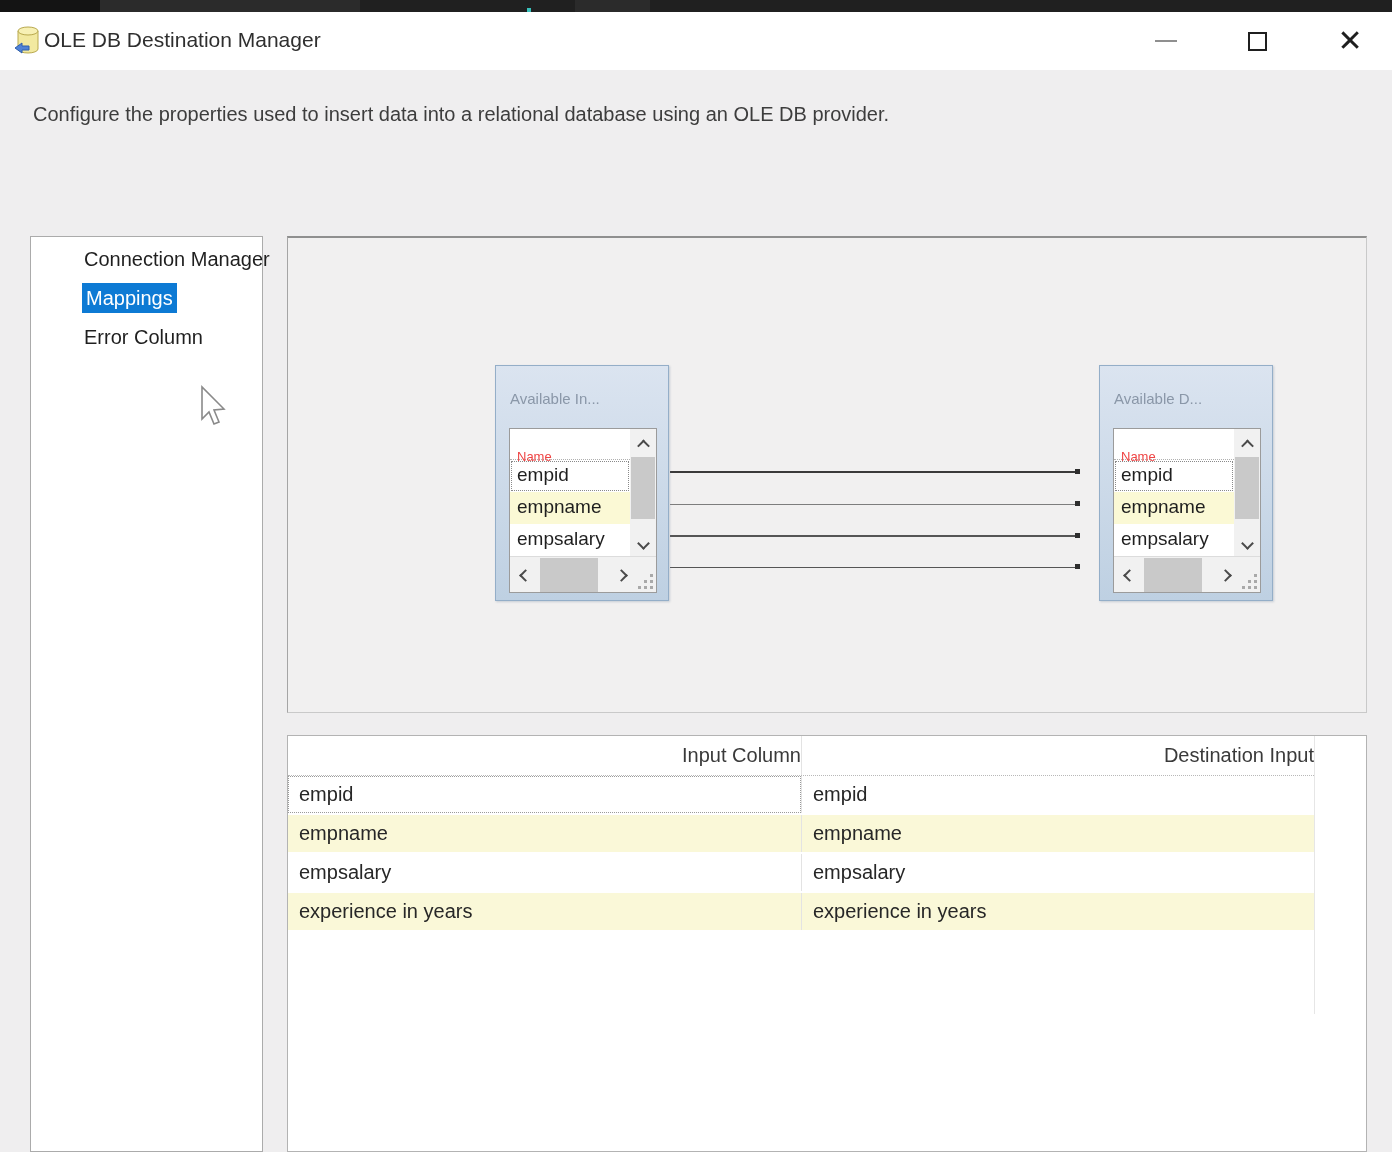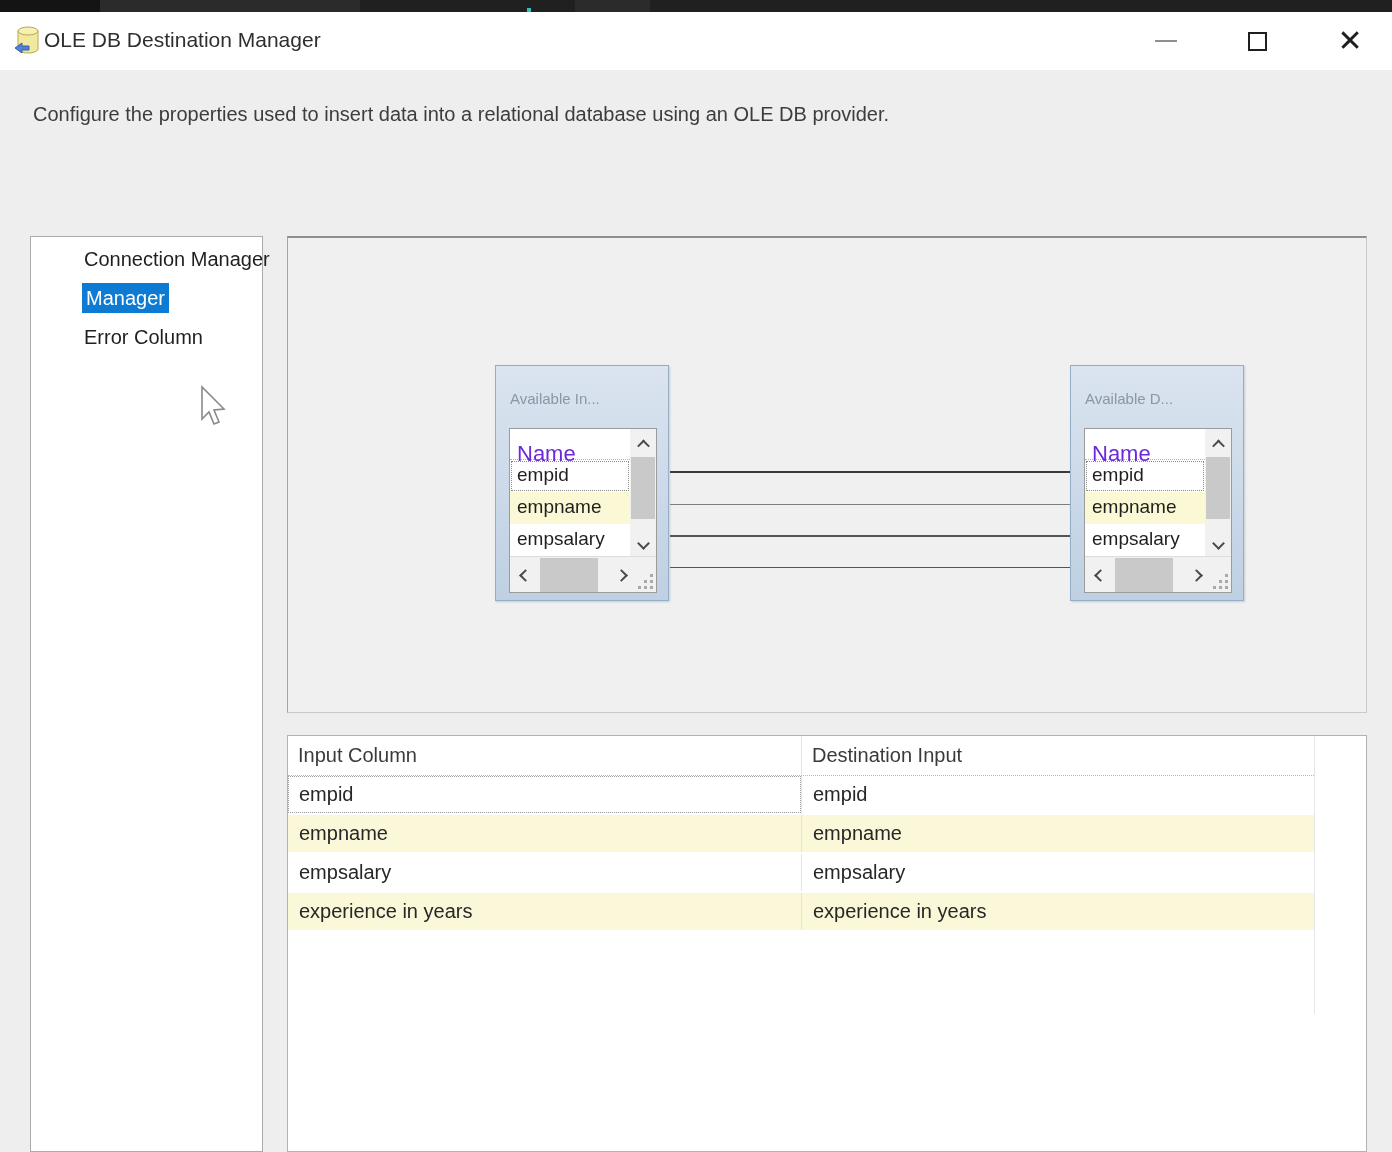--- a/index.html
+++ b/index.html
@@ -35,25 +35,25 @@
   .side-item.selected .lbl { background:#0d7ad4; color:#ffffff; padding:2px 4px; }
 
   
   .map-panel { position:absolute; left:287px; top:236px; width:1080px; height:477px; background:#f1f0f0;
                border:1px solid #c9c9c9; border-top:2px solid #8f8f8f; border-left:1px solid #a5a5a5; }
 
   
   .map-box { position:absolute; width:174px; height:236px; background:linear-gradient(#dbe4f0,#bed0e2);
              border:1px solid #94aec8; box-shadow:1px 1px 2px rgba(120,140,160,0.35); }
   .box-src { left:207px; top:127px; }
-  .box-dst { left:782px; top:127px; }
+  .box-dst { left:811px; top:127px; }
   .box-title { position:absolute; left:14px; top:24px; width:150px; font-size:15px; color:#8a97a8; white-space:nowrap; overflow:hidden; }
   .listbox { position:absolute; left:13px; top:62px; width:148px; height:165px; background:#ffffff; border:1px solid #9b9b9b; }
   .lb-grid { position:absolute; left:0; top:0; width:120px; }
-  .lb-header { height:31px; font-size:22px; color:#6d28d9; padding:12px 0 0 7px; border-bottom:1px dotted #b0b0b0; background:#fff; }
+  .lb-header { height:31px; font-size:13px; color:#ef4444; padding:20px 0 0 7px; border-bottom:1px dotted #b0b0b0; background:#fff; }
   .lb-row { height:32px; font-size:19px; color:#1f1f1f; padding:4px 0 0 7px; white-space:nowrap; overflow:hidden; background:#fff; }
   .lb-row.focused { outline:1px dotted #8a8a8a; outline-offset:-2px; }
   .lb-row.hl { background:#fbf9d5; }
   .vscroll { position:absolute; right:0; top:0; width:26px; height:127px; background:#f1f1f1; }
   .vs-btn { position:absolute; left:0; width:26px; height:26px; display:flex; align-items:center; justify-content:center; }
   .vs-up { top:2px; } .vs-down { bottom:0; }
   .vs-thumb { position:absolute; left:1px; top:28px; width:24px; height:62px; background:#c9c9c9; }
   .hscroll { position:absolute; left:0; bottom:0; width:146px; height:36px; background:#f1f1f1; border-top:1px solid #dcdcdc; }
   .hs-btn { position:absolute; top:0; width:30px; height:36px; display:flex; align-items:center; justify-content:center; }
   .hs-left { left:0; } .hs-right { left:96px; }
@@ -73,21 +73,21 @@
   .conn { position:absolute; left:382px; width:409px; height:0; }
   .conn .dot { position:absolute; right:-1px; top:-4px; width:5px; height:5px; background:#2e2e2e; }
   .conn1 { top:233px; border-top:2px solid #3a3a3a; }
   .conn2 { top:266px; border-top:1px solid #7d7d7d; }
   .conn3 { top:297px; border-top:2px solid #555555; }
   .conn4 { top:329px; border-top:1px solid #555555; }
 
   
   .table-panel { position:absolute; left:287px; top:735px; width:1080px; height:417px; background:#ffffff; border:1px solid #b3b3b3; }
   .tbl { position:absolute; left:0; top:0; width:1026px; }
-  .tbl-header { display:flex; height:40px; border-bottom:1px dotted #b8b8b8; }
+  .tbl-header { display:flex; height:40px; border-bottom:1px dotted #b8b8b8;text-align:right; }
   .tbl-header .cell { font-size:20px; color:#3a3a3a; padding:8px 0 0 10px; }
   .tbl-row { display:flex; height:39px; border-bottom:2px solid #ffffff; }
   .tbl-row .cell { font-size:20px; color:#272727; padding:7px 0 0 11px; background:#fff; }
   .tbl-row.hl .cell { background:#faf8d8; }
   .cell.c1 { width:513px; } .cell.c2 { width:513px; border-left:1px solid #e3e3e3; }
   .tbl-row.focused .c1 { outline:1px dotted #9a9a9a; outline-offset:-1px; }
   .tbl-grid-right { position:absolute; left:1026px; top:0; height:278px; border-left:1px solid #e6e6e6; }
 
   
   .cursor { position:absolute; left:196px; top:383px; pointer-events:none; }
@@ -119,21 +119,21 @@
       </div>
     <div class="win-btn btn-close">
         <div class="close-glyph">✕</div>
       </div>
   </div>
 
   <div class="description">Configure the properties used to insert data into a relational database using an OLE DB provider.</div>
 
   <div class="sidebar">
     <div class="side-item"><span class="lbl">Connection Manager</span></div>
-    <div class="side-item selected"><span class="lbl">Manager</span></div>
+    <div class="side-item selected"><span class="lbl">Mappings</span></div>
     <div class="side-item"><span class="lbl">Error Column</span></div>
   </div>
 
   <div class="map-panel">
 
     <div class="conn conn1">
         <span class="dot"></span>
       </div>
     <div class="conn conn2">
         <span class="dot"></span>

